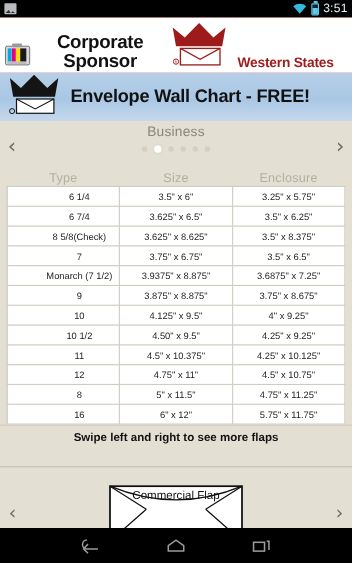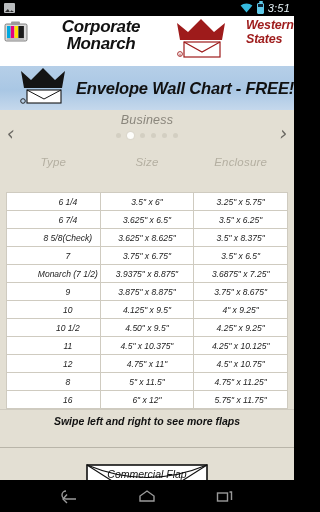--- a/index.html
+++ b/index.html
@@ -1,21 +1,21 @@
 <!DOCTYPE html>
 <html><head>
 <meta charset="utf-8">
 <style>
   * { margin:0; padding:0; box-sizing:border-box; }
   html,body{
     width:320px; height:512px; overflow:hidden;
     font-family:"Liberation Sans", sans-serif;
     background:#000;
   }
-  #app{ position:relative; width:294px; height:512px; background:#ef4444;font-style:italic; }
+  #app{ position:relative; width:320px; height:512px; background:#ef4444; }
 
   
   .statusbar{
     height:16px; background:#000; display:flex; align-items:center;
     padding:0 4px; color:#d8e9f0;
   }
   .sb-left{ display:flex; align-items:center; gap:3px; flex:1; }
   .sb-right{ display:flex; align-items:center; gap:4px; }
   .sb-img-icon{
     width:11px; height:10px; background:#b9bcbe; border-radius:1px;
@@ -32,39 +32,38 @@
     position:relative; background:linear-gradient(to top,#5fc9e8 62%, #123 62%);
   }
   .sb-batt::before{
     content:""; position:absolute; top:-3px; left:1.5px; width:4px; height:2px;
     background:#5fc9e8; border-radius:1px;
   }
   .sb-time{ font-size:11px; color:#e7f4f9; letter-spacing:.2px; }
 
   
   .sponsor{
-    height:50px; background:#ffffff; display:flex; align-items:flex-start;
-    padding:2px 4px 2px 3px; gap:16px; position:relative;
+    height:50px; background:#ffffff; display:flex; align-items:flex-end;
+    padding:2px 4px 2px 3px; gap:6px; position:relative;
   }
   .cart-icon{ width:26px; height:28px; position:relative; flex:0 0 auto; }
   .sponsor-words{
     font-weight:bold; font-size:17px; line-height:17px; color:#111;
     text-align:center; letter-spacing:-.3px; flex:0 0 auto; width:112px;
   }
   .ws-logo{ width:56px; height:44px; flex:0 0 auto; position:relative; margin-left:1px;}
   .ws-text{
     color:#9e1b1b; font-weight:bold; font-size:12.5px; line-height:14px;
     letter-spacing:-.2px; flex:1;
   }
 
   
   .promo{
     height:44px; display:flex; align-items:center; gap:6px; padding-left:6px;
     background:linear-gradient(to bottom,#b6cfe8 0%, #a9c7e4 55%, #c5d8ec 100%);
-    justify-content:flex-end;
   }
   .promo-logo{ width:52px; height:40px; position:relative; flex:0 0 auto; }
   .promo-text{
     font-weight:bold; font-size:16.5px; color:#111; letter-spacing:-.2px;
   }
 
   
   .content{
     position:absolute; left:0; right:0; top:110px; bottom:32px;
     background:#e3dfd3;
@@ -84,21 +83,21 @@
     position:absolute; top:14px; font-size:19px; color:#6c6a64; line-height:1;
     font-family:"DejaVu Sans", sans-serif; cursor:default;
   }
   .arrow.left{ left:7px; }
   .arrow.right{ right:7px; }
 
   
   .table-wrap{ padding:0 6px; }
   table{ width:100%; border-collapse:collapse; table-layout:fixed; }
   th{
-    font-size:11.5px; font-weight:normal; color:#b4afa1; padding:6px 0 24px;
+    font-size:11.5px; font-weight:normal; color:#b4afa1; padding:6px 0 1px;
     text-align:center; background:#e3dfd3; letter-spacing:.2px;
   }
   td{
     font-size:8.5px; color:#1c1c1c; text-align:center; background:#fff;
     border:1px solid #cfcbc0; padding:3.5px 1px; height:16px;
     font-family:"Liberation Sans", sans-serif;
   }
   tr td:first-child{ border-left:1px solid #cfcbc0;padding-left:30px; }
 
   
@@ -159,21 +158,21 @@
         <rect x="8" y="3.5" width="9" height="3.5" rx="1" fill="#9a9a9a"></rect>
         <rect x="4" y="8" width="3.5" height="12" fill="#00a9e0"></rect>
         <rect x="7.8" y="8" width="3.5" height="12" fill="#e6007e"></rect>
         <rect x="11.6" y="8" width="3.5" height="12" fill="#ffe000"></rect>
         <rect x="15.4" y="8" width="5.5" height="12" fill="#1a1a1a"></rect>
         <rect x="4" y="20" width="17" height="2.4" fill="#bdbdbd"></rect>
       </svg>
     </span>
     <div class="sponsor-words">
       <div>Corporate</div>
-      <div>Monarch</div>
+      <div>Sponsor</div>
     </div>
     <span class="ws-logo">
       <svg width="56" height="44" viewBox="0 0 56 44">
         <path d="M6 22 L3 5 L14 14 L27 1 L40 14 L51 5 L48 22 Z" fill="#9e1b1b"></path>
         <rect x="10" y="24" width="36" height="15" fill="#fff" stroke="#9e1b1b" stroke-width="1.2"></rect>
         <path d="M10 24 L28 34 L46 24" fill="none" stroke="#9e1b1b" stroke-width="1.1"></path>
         <circle cx="6" cy="36" r="2.4" fill="none" stroke="#9e1b1b" stroke-width="0.9"></circle>
         <text x="6" y="37.6" font-size="3.2" fill="#9e1b1b" text-anchor="middle" font-family="DejaVu Sans">R</text>
       </svg>
     </span>

